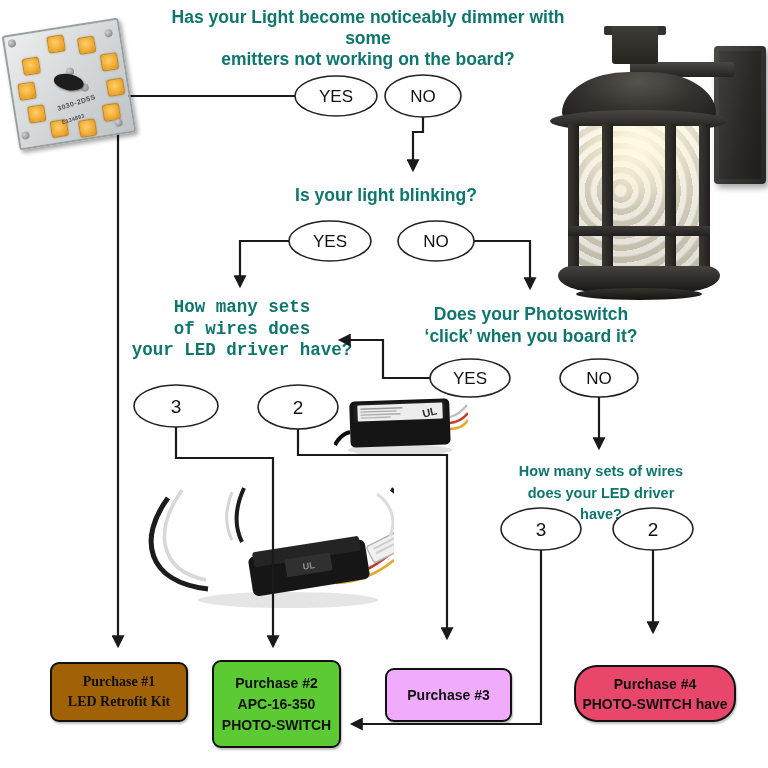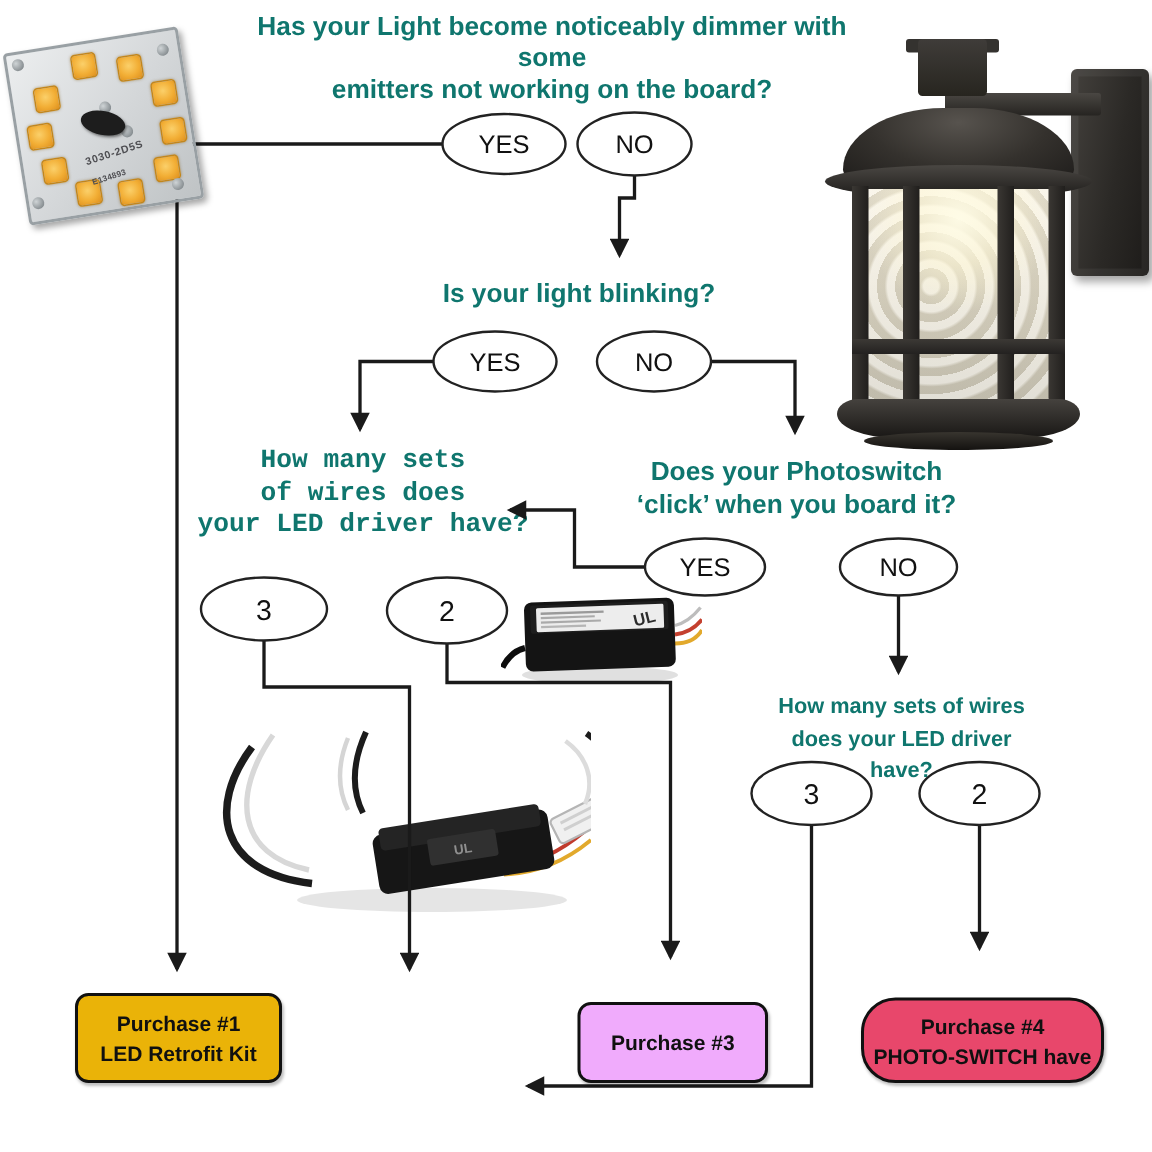--- a/index.html
+++ b/index.html
@@ -232,23 +232,28 @@
 emitters not working on the board?</div>
   <div class="q q2">Is your light blinking?</div>
   <div class="q q3">How many sets
 of wires does
 your LED driver have?</div>
   <div class="q q4">Does your Photoswitch
 ‘click’ when you board it?</div>
   <div class="q q5">How many sets of wires
 does your LED driver have?</div>
 
-  <div class="purchase p1" style="background-color: #eab308;">
+  <div class="purchase p1" style="background-color: #a16207; font-family: Liberation Serif, serif;">
     <div>Purchase #1</div>
     <div>LED Retrofit Kit</div>
+  </div>
+  <div class="purchase p2" style="background-color: rgb(92, 203, 51);">
+    <div>Purchase #2</div>
+    <div>APC-16-350</div>
+    <div>PHOTO-SWITCH</div>
   </div>
   <div class="purchase p3" style="background-color: #f0abfc;">
     <div>Purchase #3</div>
   </div>
   <div class="purchase p4" style="background-color: rgb(232, 71, 107);">
     <div>Purchase #4</div>
     <div>PHOTO-SWITCH have</div>
   </div>
 
 </div>

